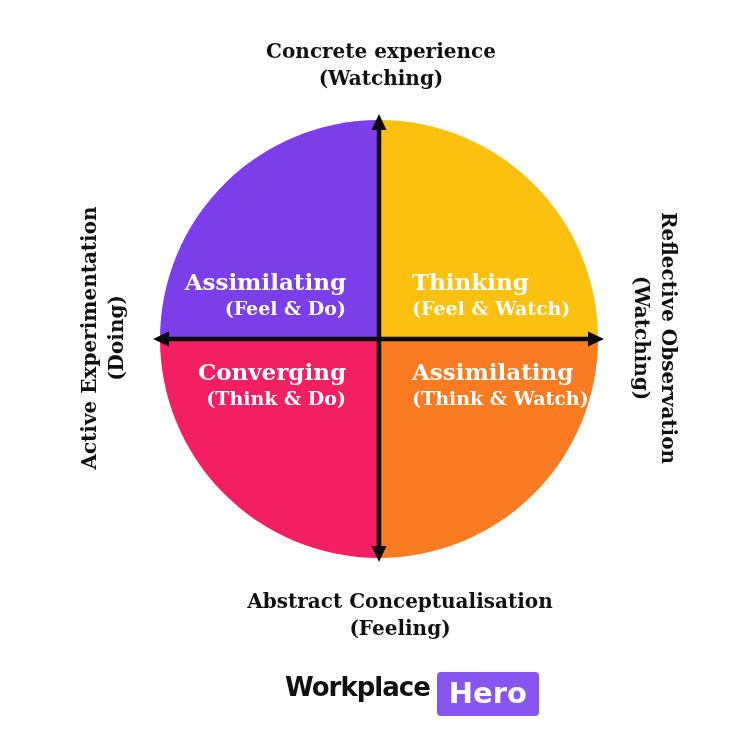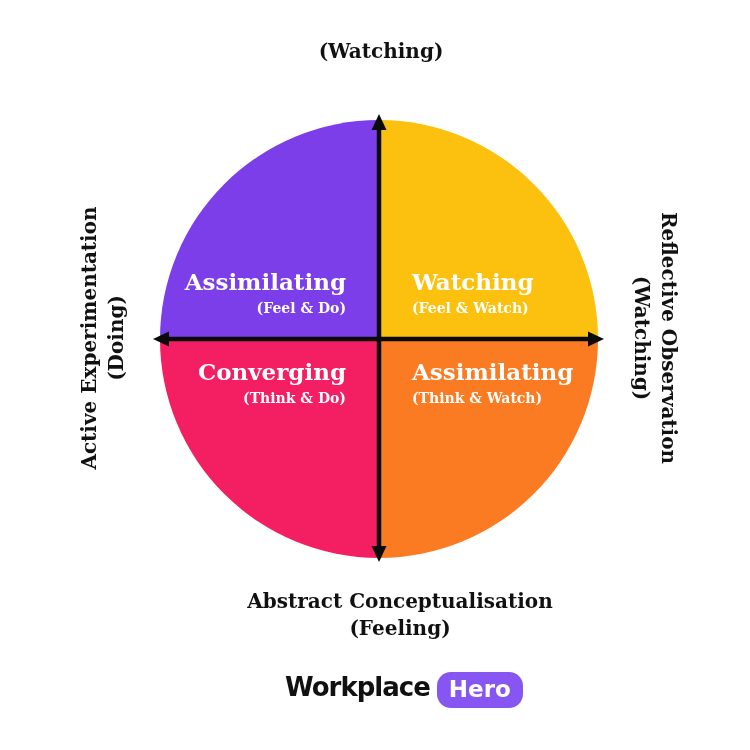--- a/index.html
+++ b/index.html
@@ -61,21 +61,21 @@
   }
 
   
   .quad-label {
     position: absolute;
     color: #ffffff;
     font-weight: 700;
     white-space: nowrap;
   }
   .quad-label .main { font-size: 23px; line-height: 28px; }
-  .quad-label .sub  { font-size: 14px; line-height: 24px; }
+  .quad-label .sub  { font-size: 19px; line-height: 24px; }
   .quad-label.tl { right: 404px; bottom: 430px; text-align: right; }
   .quad-label.tr { left: 412px;  bottom: 430px; text-align: left; }
   .quad-label.bl { right: 404px; top: 358px;    text-align: right; }
   .quad-label.br { left: 412px;  top: 358px;    text-align: left; }
 
   
   .logo {
     position: absolute;
     left: 285px;
     top: 672px;
@@ -87,22 +87,22 @@
   }
   .logo .word {
     font-size: 26px;
     font-weight: 800;
     letter-spacing: -1px;
     color: #111111;
   }
   .logo .badge {
     display: inline-block;
     padding: 4px 12px 6px 12px;
-    border-radius: 14px;
-    font-size: 23px;
+    border-radius: 4px;
+    font-size: 29px;
     font-weight: 800;
     color: #ffffff;
   }
 </style>
 </head>
 <body>
 
 <div class="canvas">
 
   <div class="circle">
@@ -119,41 +119,42 @@
       <polygon points="379,562 371.5,546 386.5,546"></polygon>
     </g>
     <g fill="#0b0b0b" stroke="none">
       <rect x="166" y="336.75" width="426" height="4.5"></rect>
       <polygon points="153,339 169,331.5 169,346.5"></polygon>
       <polygon points="604,339 588,331.5 588,346.5"></polygon>
     </g>
   </svg>
 
   <div class="axis-title top">
+    <div>Concrete experience</div>
     <div>(Watching)</div>
   </div>
   <div class="axis-title bottom">
     <div>Abstract Conceptualisation</div>
     <div>(Feeling)</div>
   </div>
   <div class="axis-title left">
     <div>Active Experimentation</div>
     <div>(Doing)</div>
   </div>
   <div class="axis-title right">
     <div>Reflective Observation</div>
     <div>(Watching)</div>
   </div>
 
   <div class="quad-label tl">
     <div class="main">Assimilating</div>
     <div class="sub">(Feel &amp; Do)</div>
   </div>
   <div class="quad-label tr">
-    <div class="main">Watching</div>
+    <div class="main">Thinking</div>
     <div class="sub">(Feel &amp; Watch)</div>
   </div>
   <div class="quad-label br">
     <div class="main">Assimilating</div>
     <div class="sub">(Think &amp; Watch)</div>
   </div>
   <div class="quad-label bl">
     <div class="main">Converging</div>
     <div class="sub">(Think &amp; Do)</div>
   </div>

